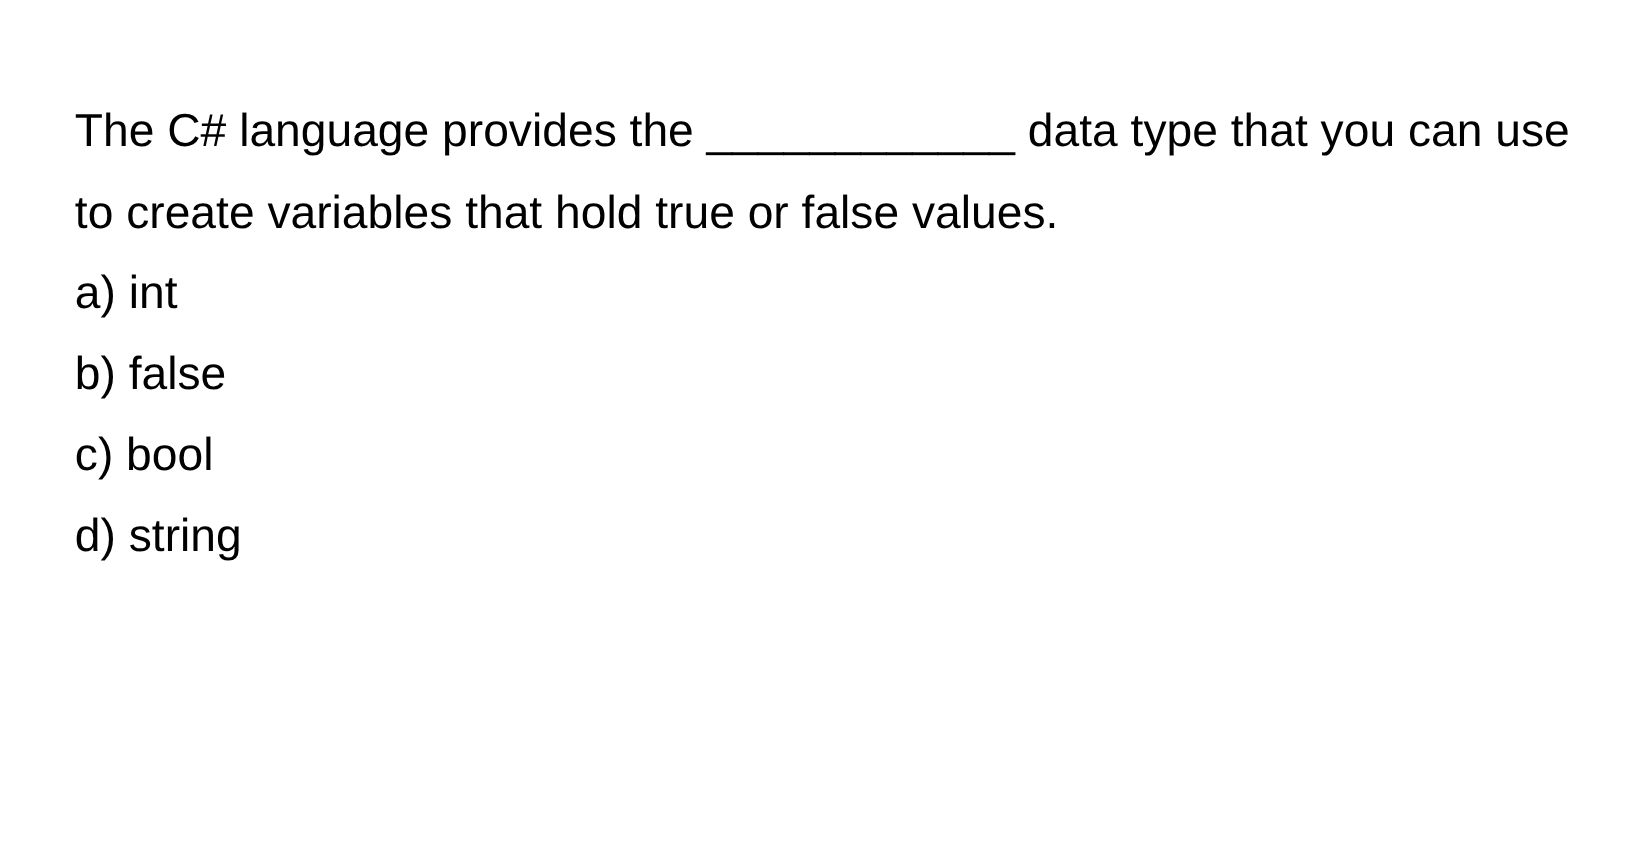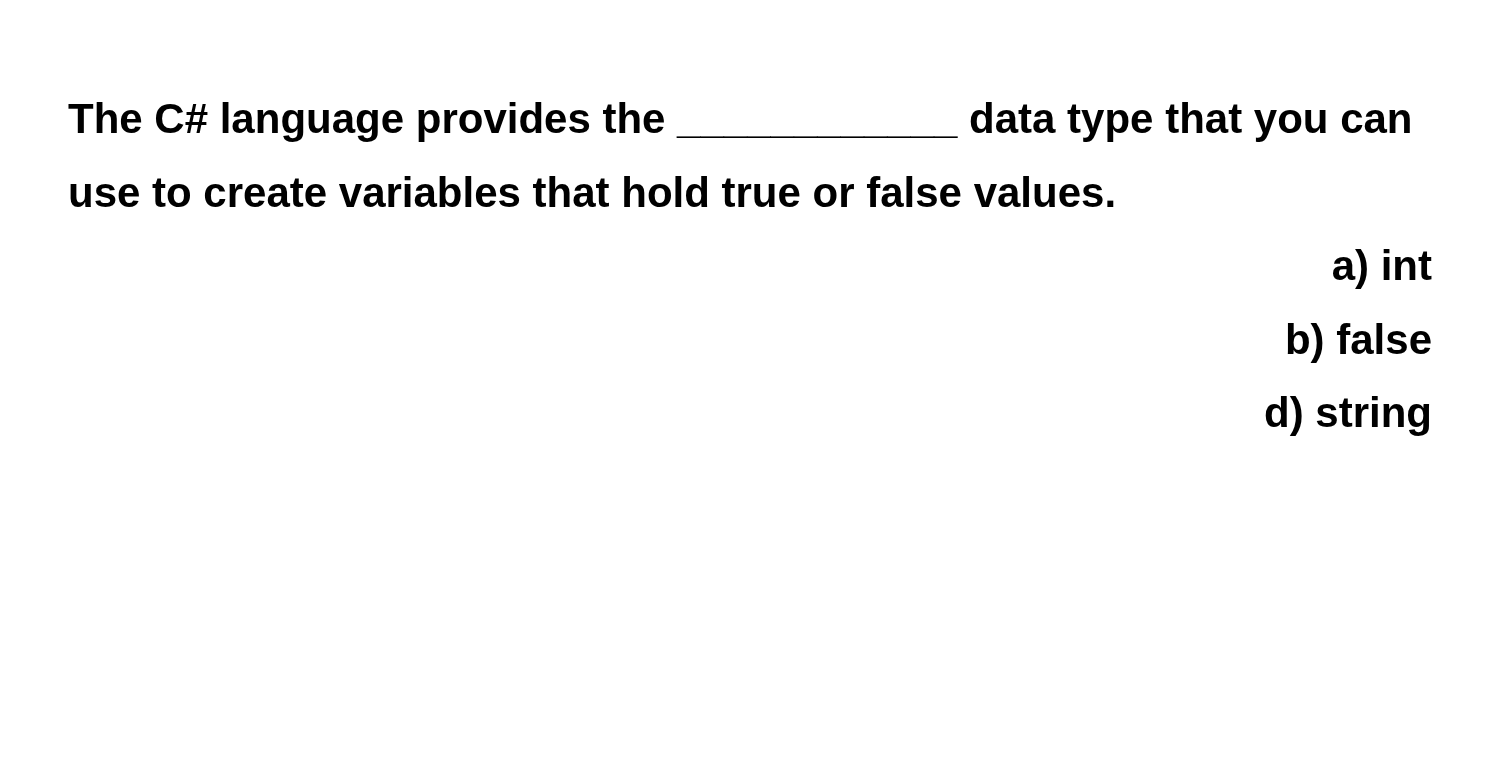--- a/index.html
+++ b/index.html
@@ -1,42 +1,41 @@
 <!DOCTYPE html>
 <html><head>
   <meta charset="utf-8">
   <style>
     * {
       margin: 0;
       padding: 0;
       box-sizing: border-box;
-      font-weight: bold;
     }
     body {
       width: 1500px;
       height: 776px;
       background: #ffffff;
       font-family: -apple-system, BlinkMacSystemFont, "Segoe UI", Helvetica, Arial, sans-serif;
       font-size: 42px;
       color: #000000;
       padding: 82px 68px;
       line-height: 1.75;
     }
     .question-text {
       margin-bottom: 0;
     }
     .options {
       margin-top: 0;
-      text-align: right;
     }
     .option {
       display: block;
     }
   </style>
 </head>
 <body>
 
 <div class="question-text">The C# language provides the ____________ data type that you can use to create variables that hold true or false values.</div>
 <div class="options">
   <div class="option">a) int</div>
   <div class="option">b) false</div>
+  <div class="option">c) bool</div>
   <div class="option">d) string</div>
 </div>
 
 </body></html>

